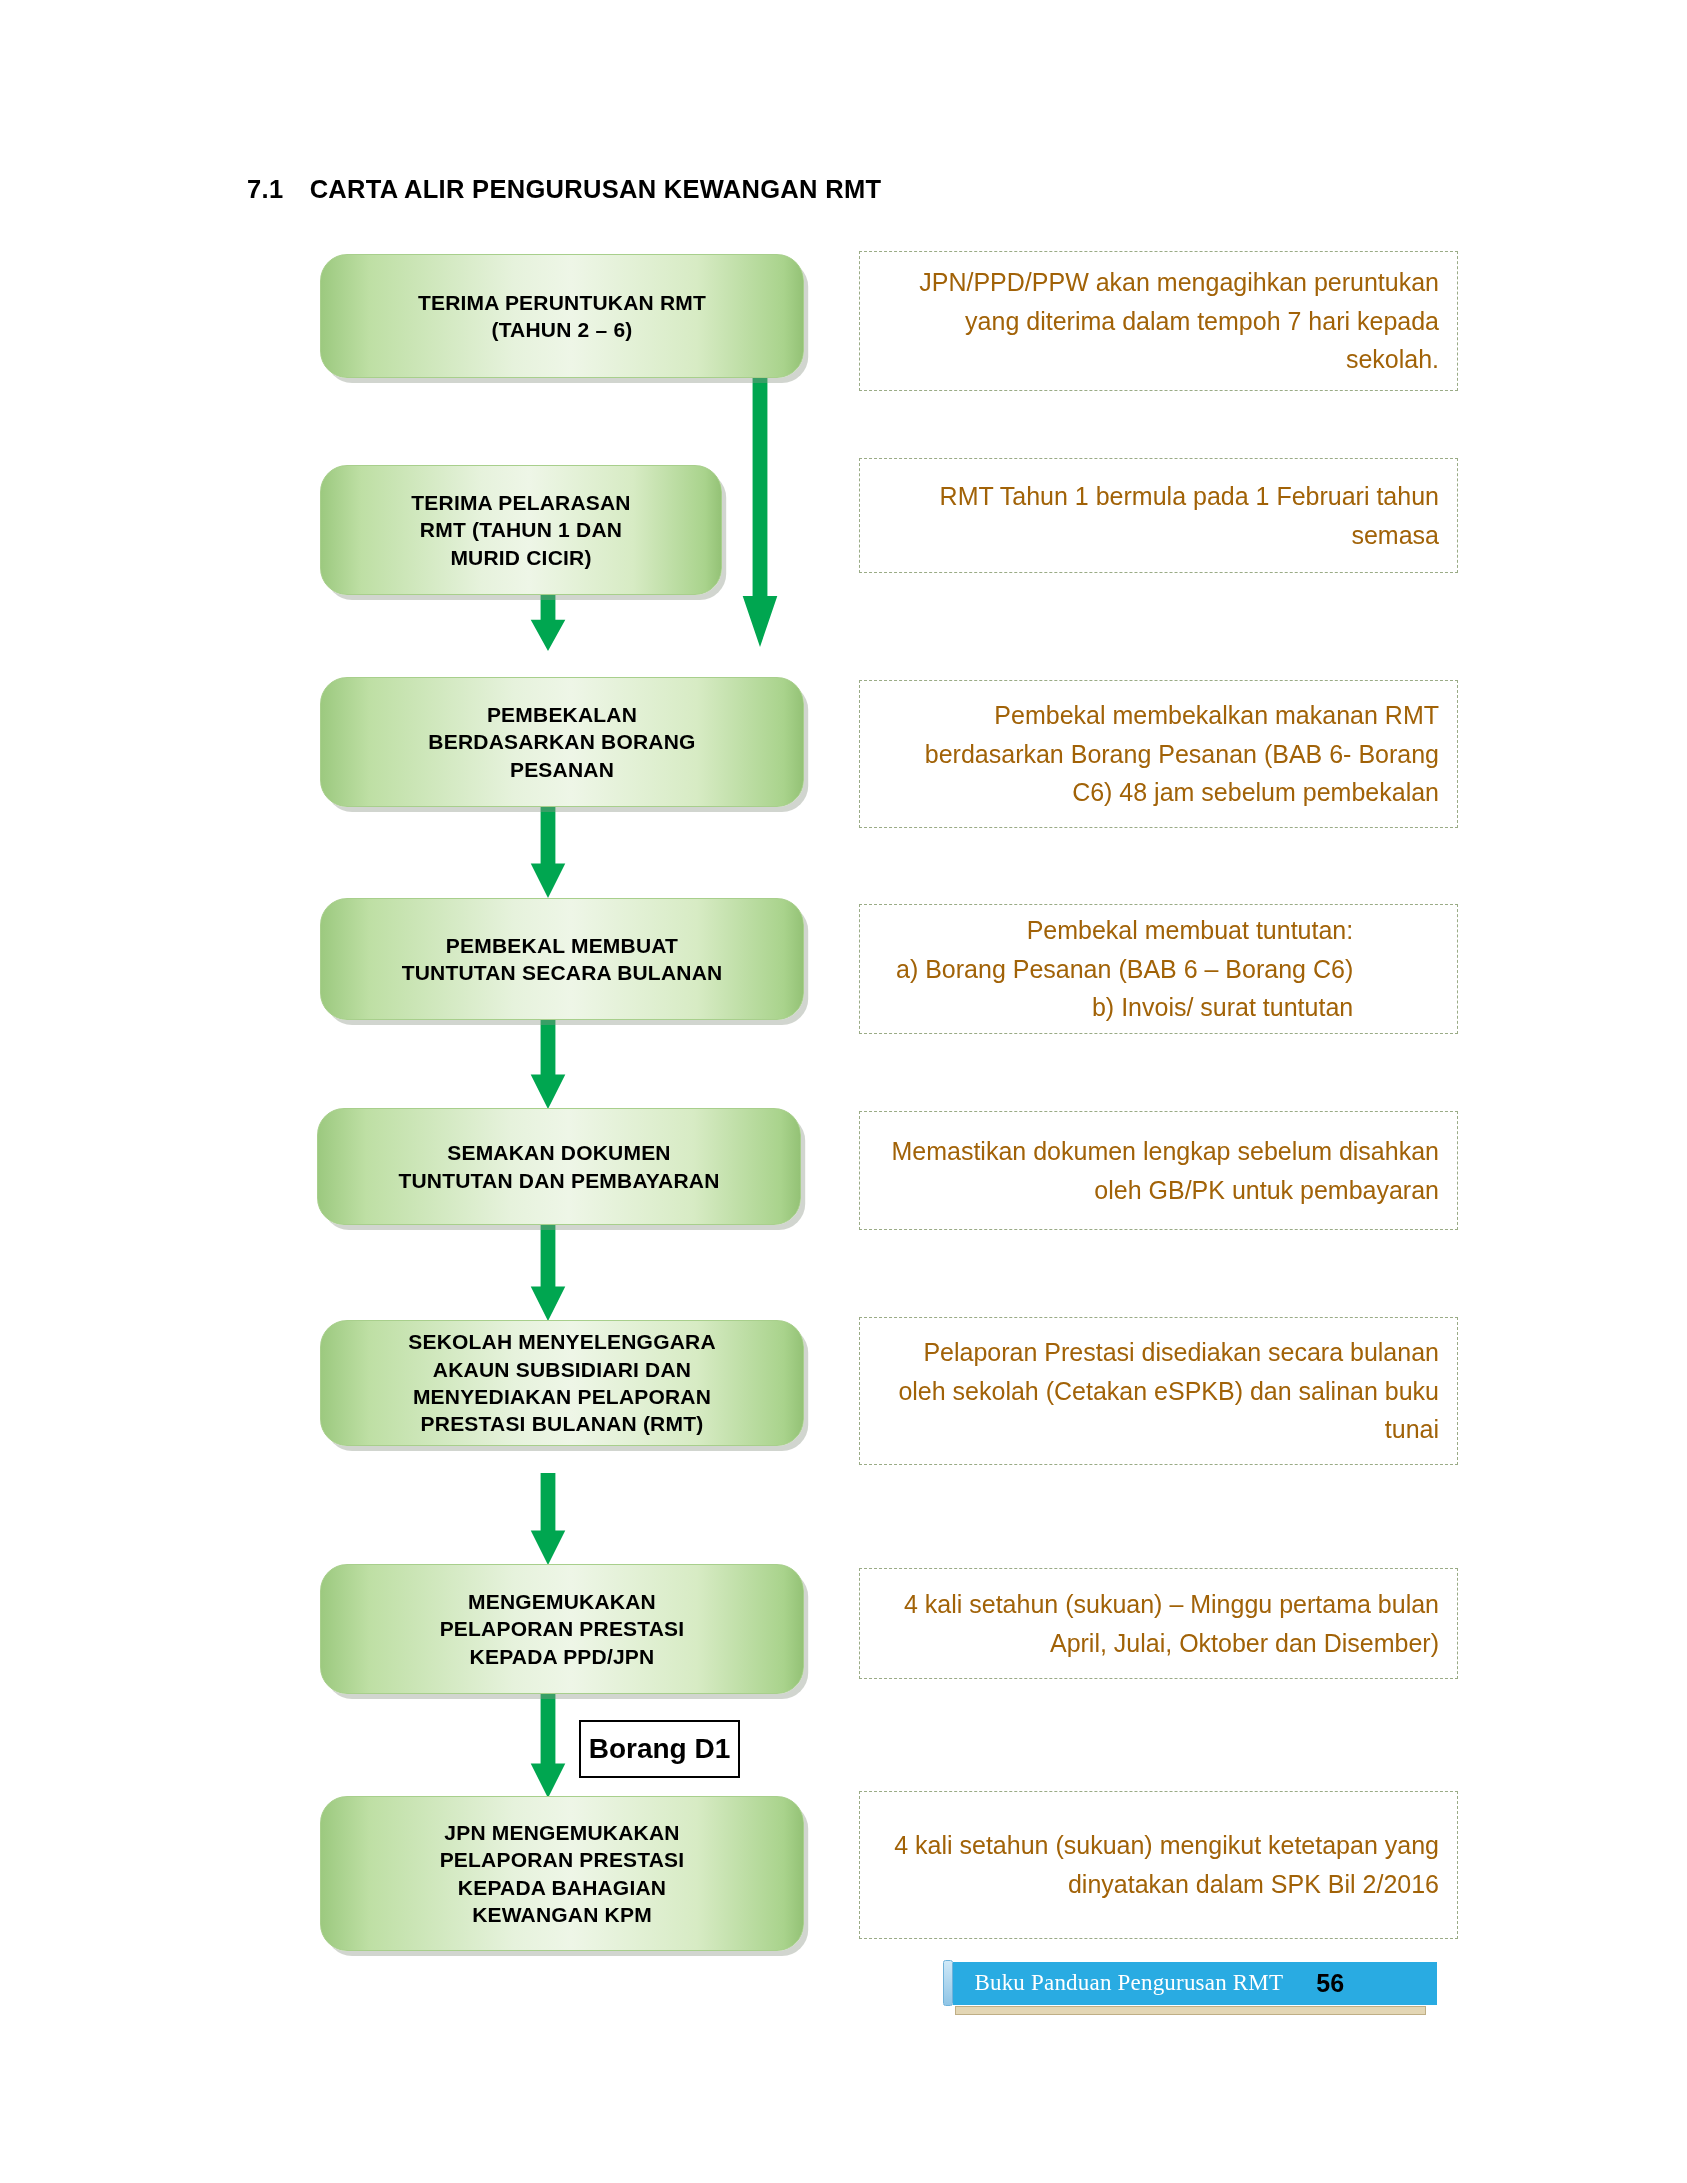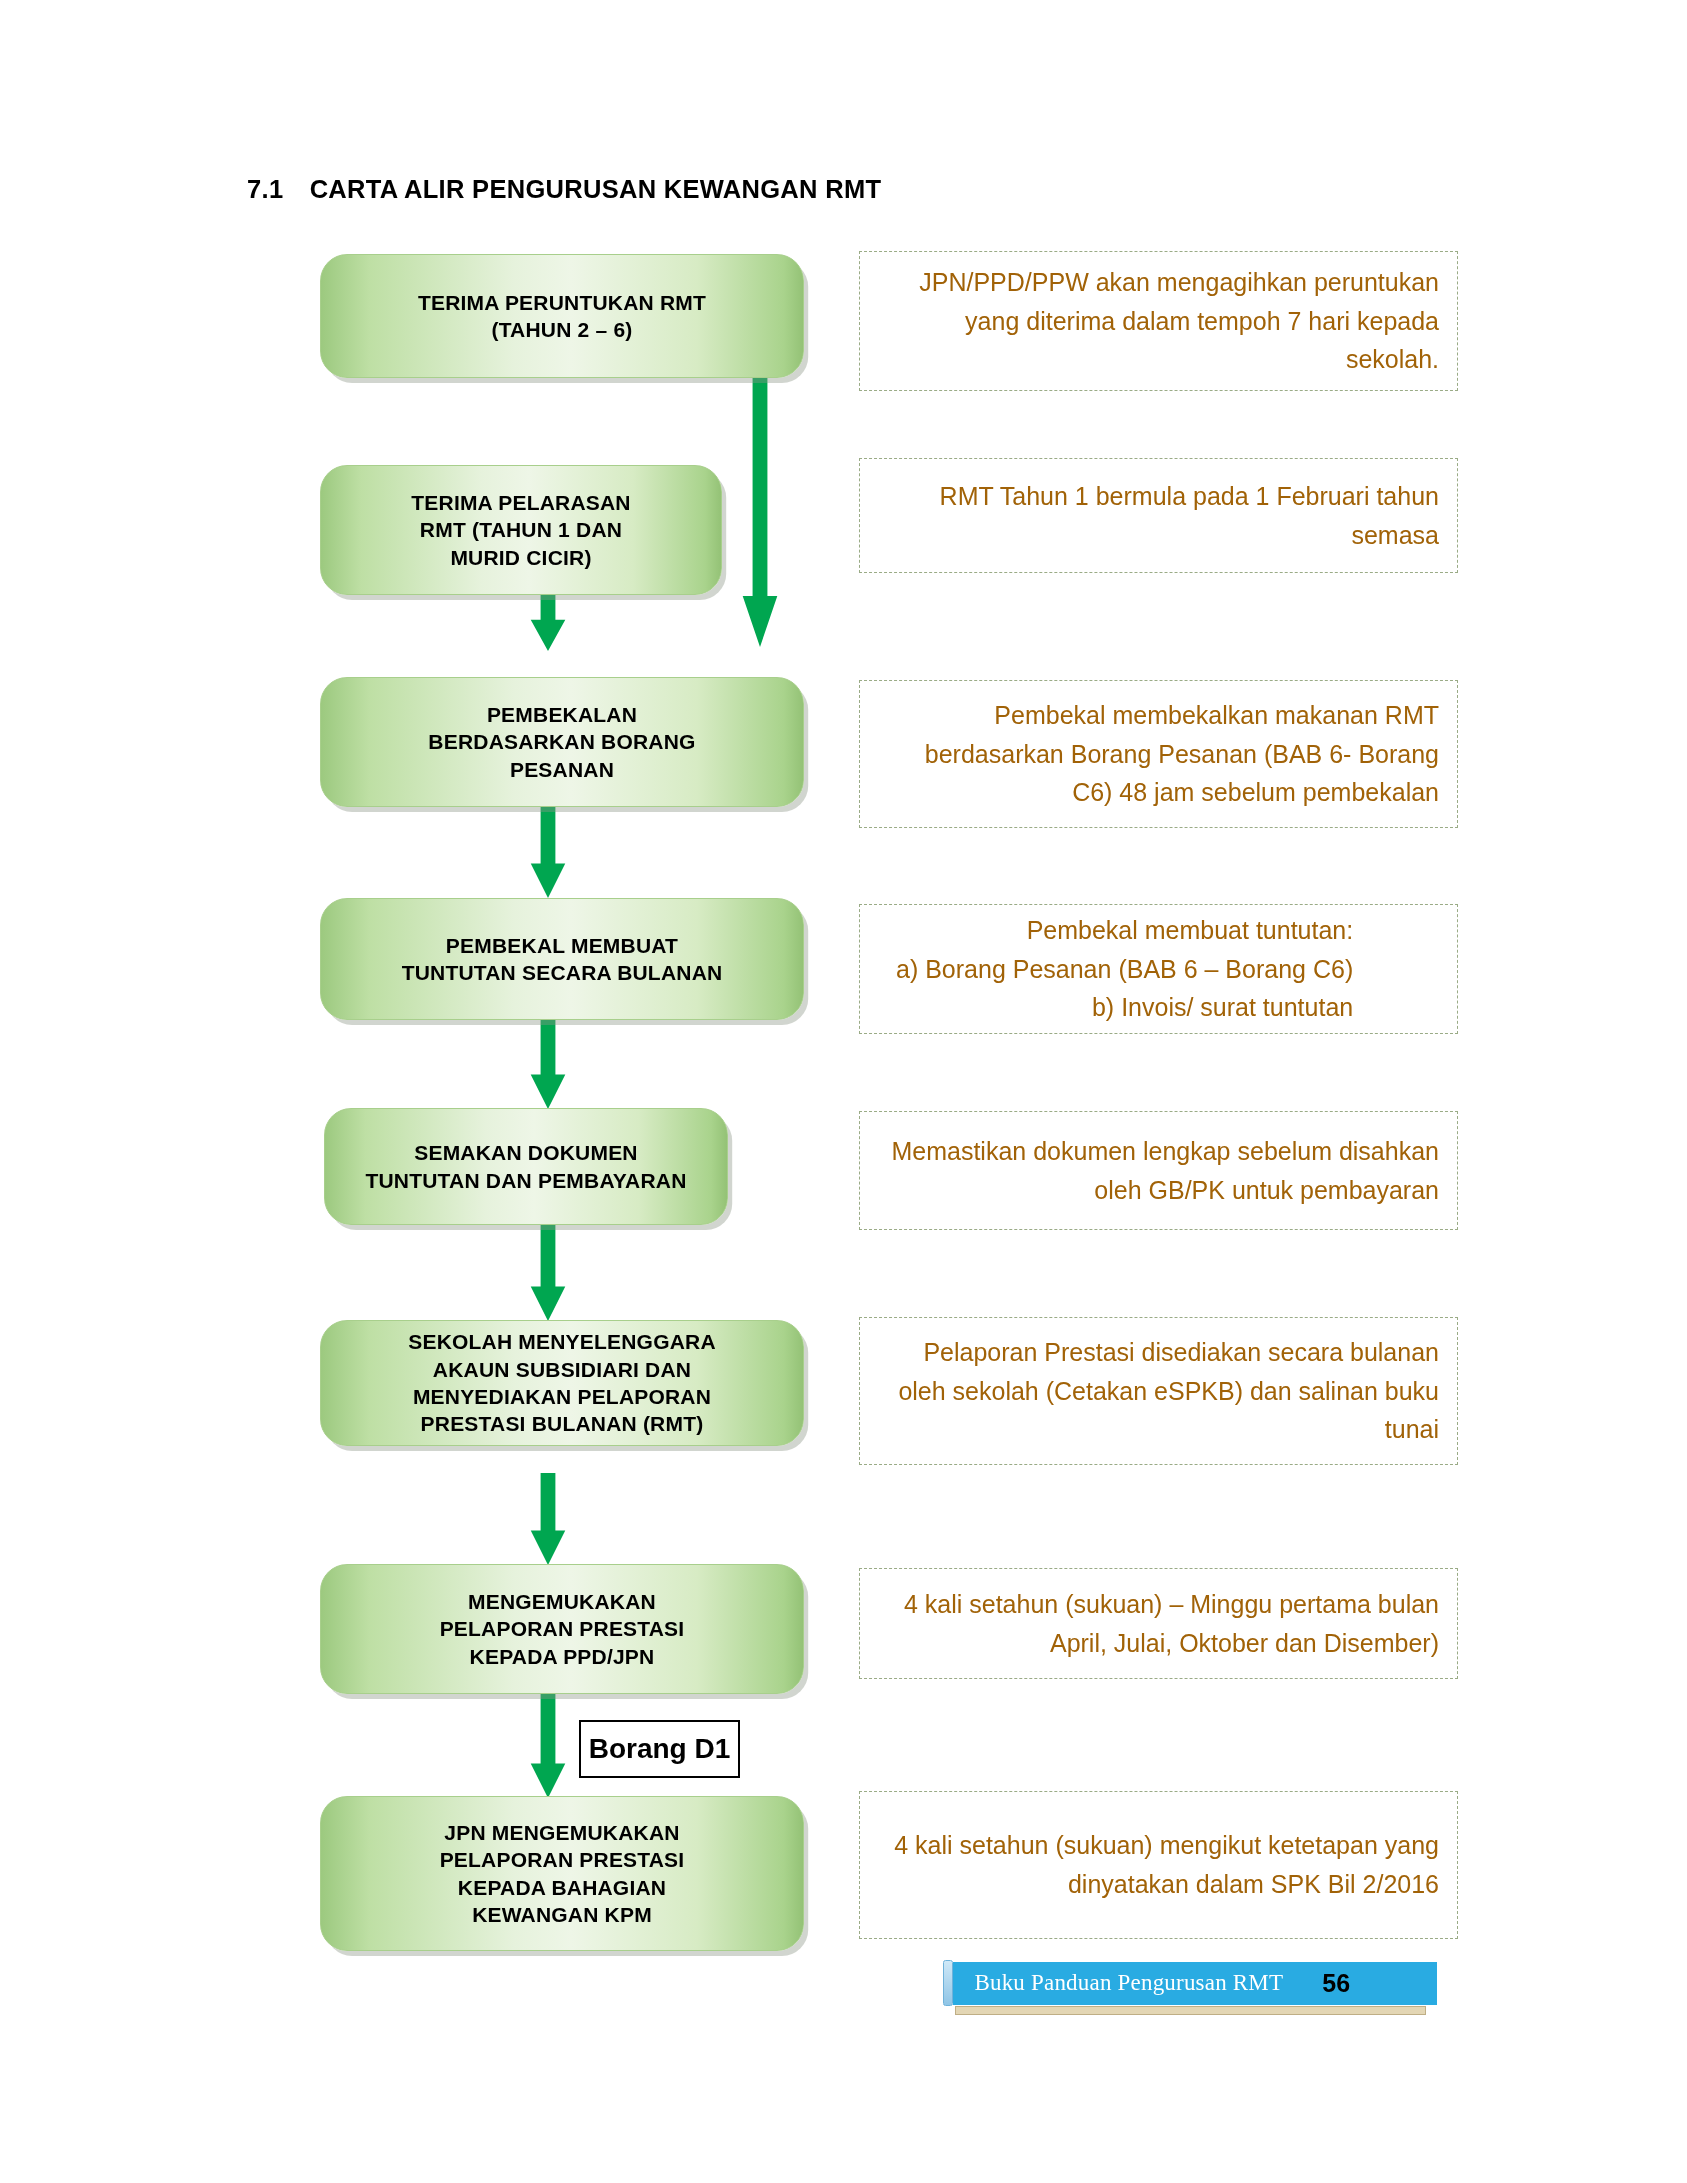--- a/index.html
+++ b/index.html
@@ -131,21 +131,20 @@
     border-radius: 2.5px;
     box-sizing: border-box;
   }
   .footer-bar {
     height: 43px;
     background: #29abe2;
     display: flex;
     align-items: center;
     padding: 0 13px 0 21.4px;
     flex: 1;
-    gap: 6px;
   }
   .footer-title {
     font-family: "Liberation Serif", serif;
     font-size: 23px;
     color: #ffffff;
     letter-spacing: 0.2px;
   }
   .footer-page {
     font-size: 25px;
     font-weight: bold;
@@ -237,21 +236,21 @@
     </div>
   </div>
 
   <div class="proc-box" style="left:320px; top:898px; width:484px; height:122px;">
     <div class="label">
       <span>PEMBEKAL MEMBUAT</span><br>
       <span>TUNTUTAN SECARA BULANAN</span>
     </div>
   </div>
 
-  <div class="proc-box" style="left:324px; top:1108px; width:404px; height:117px;align-items:center;">
+  <div class="proc-box" style="left:317px; top:1108px; width:484px; height:117px;align-items:center;">
     <div class="label">
       <span>SEMAKAN DOKUMEN</span><br>
       <span>TUNTUTAN DAN PEMBAYARAN</span>
     </div>
   </div>
 
   <div class="proc-box" style="left:320px; top:1320px; width:484px; height:126px;">
     <div class="label">
       <span>SEKOLAH MENYELENGGARA</span><br>
       <span>AKAUN SUBSIDIARI DAN</span><br>

